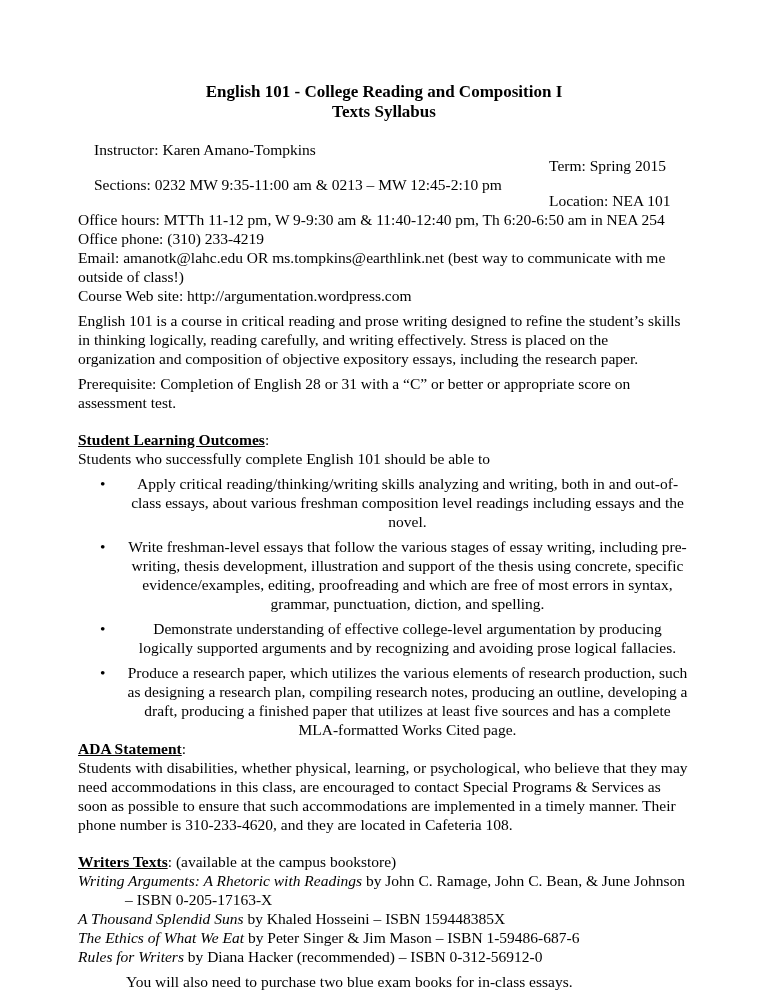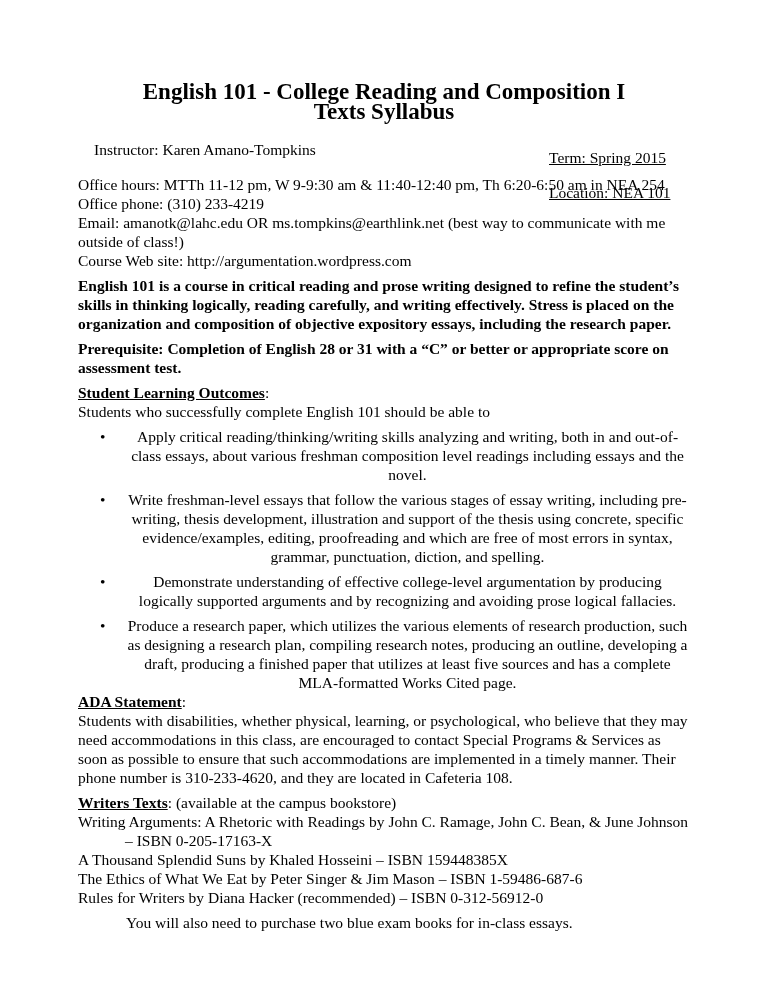--- a/index.html
+++ b/index.html
@@ -15,38 +15,36 @@
     padding: 82px 78px 0 78px;
     font-family: "Liberation Serif", "DejaVu Serif", serif;
     font-size: 15.5px;
     line-height: 19px;
     color: #000000;
     overflow: hidden;
   }
   .doc-title {
     text-align: center;
     font-weight: bold;
-    font-size: 23px;
+    font-size: 17px;
     line-height: 20px;
     margin: 0 0 18px 0;
   }
   .hdr-row {
     position: relative;
     margin: 16px;
   }
   .hdr-right {
     position: absolute;
     left: 455px;
-    top: 8px;
+    top: 16px;
     white-space: nowrap;
-    text-decoration: underline;
   }
   .para {
     margin: 6px 4px 0 0;
-    font-weight: bold;
   }
   .tight {
     margin: 0;
   }
   .bold-u {
     font-weight: bold;
     text-decoration: underline;
   }
   ul.slo-list {
     list-style: none;
@@ -59,46 +57,48 @@
     padding-left: 47px;
     margin-top: 6px;
   }
   ul.slo-list li::before {
     content: "\2022";
     position: absolute;
     left: 22px;
     top: 0;
   }
   .book-title {
+    font-style: italic;
   }
   .isbn-indent {
     margin-left: 47px;
   }
   .exam-note {
     margin: 6px 0 0 48px;
   }
   .section {
-    margin-top: 6px;
+    margin-top: 18px;
   }
 </style>
 </head>
 <body>
 
 <div class="page">
 
   <div class="doc-title">
     <div>English 101 - College Reading and Composition I</div>
     <div>Texts Syllabus</div>
   </div>
 
   <div class="hdr-row">
     <span>Instructor: Karen Amano-Tompkins</span>
     <span class="hdr-right">Term: Spring 2015</span>
   </div>
   <div class="hdr-row">
+    <span>Sections: 0232 MW 9:35-11:00 am &amp; 0213 – MW 12:45-2:10 pm</span>
     <span class="hdr-right">Location: NEA 101</span>
   </div>
   <div class="tight">Office hours: MTTh 11-12 pm, W 9-9:30 am &amp; 11:40-12:40 pm, Th 6:20-6:50 am in NEA 254</div>
   <div class="tight">Office phone: (310) 233-4219</div>
   <div class="tight">Email: amanotk@lahc.edu OR ms.tompkins@earthlink.net (best way to communicate with me outside of class!)</div>
   <div class="tight">Course Web site: http://argumentation.wordpress.com</div>
 
   <p class="para">English 101 is a course in critical reading and prose writing designed to refine the student’s skills in thinking logically, reading carefully, and writing effectively. Stress is placed on the organization and composition of objective expository essays, including the research paper.</p>
 
   <p class="para">Prerequisite: Completion of English 28 or 31 with a “C” or better or appropriate score on assessment test.</p>

